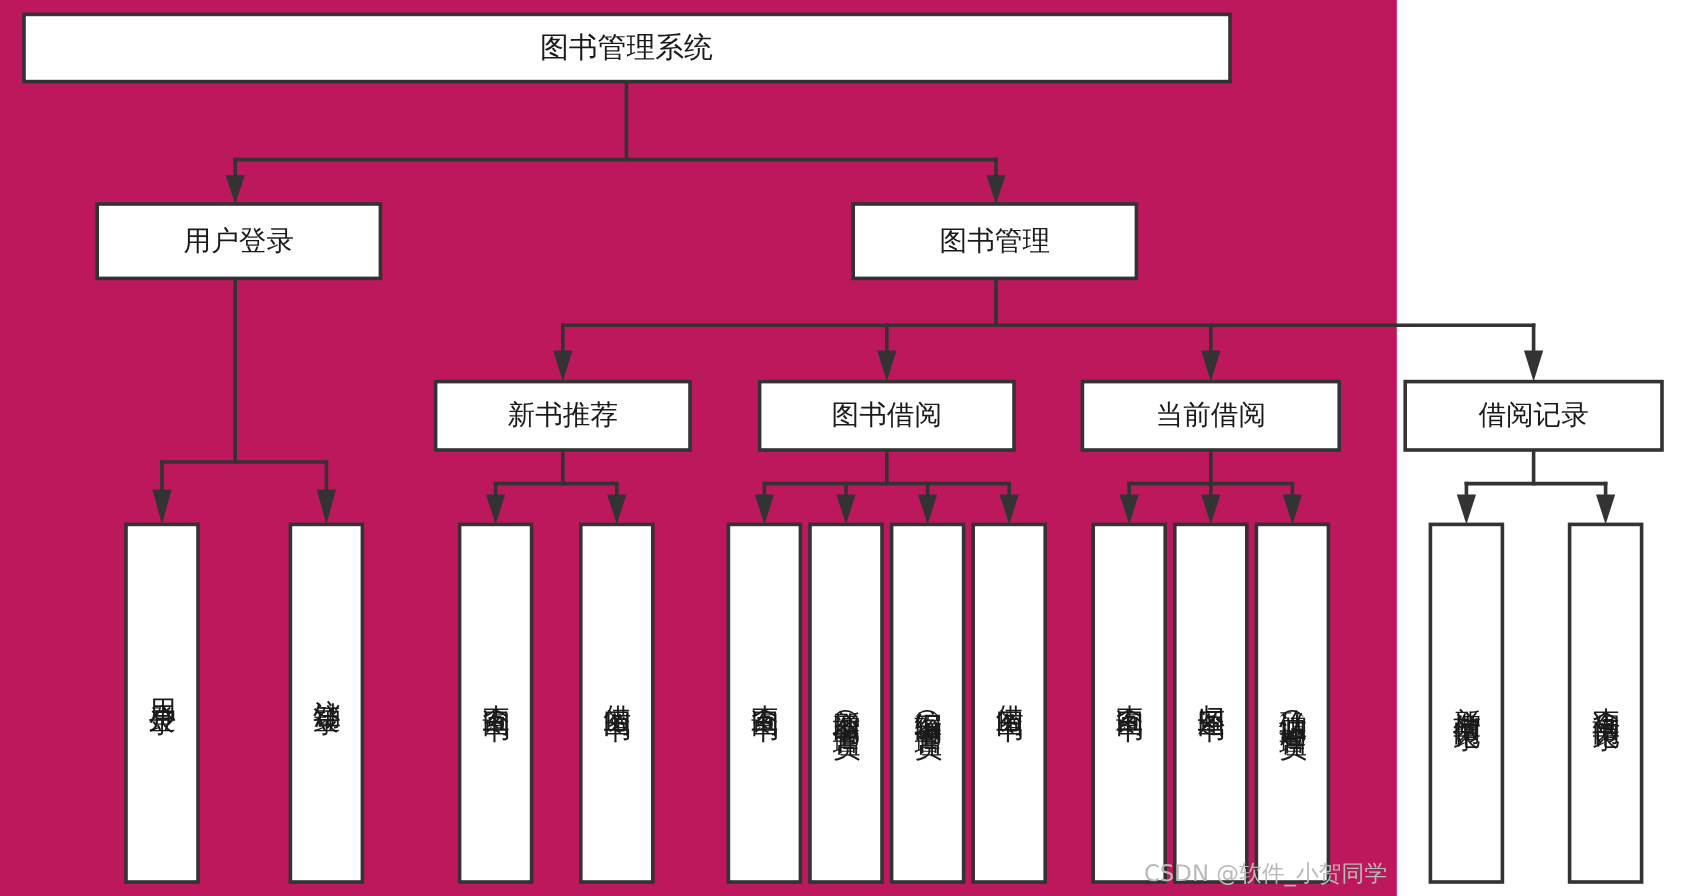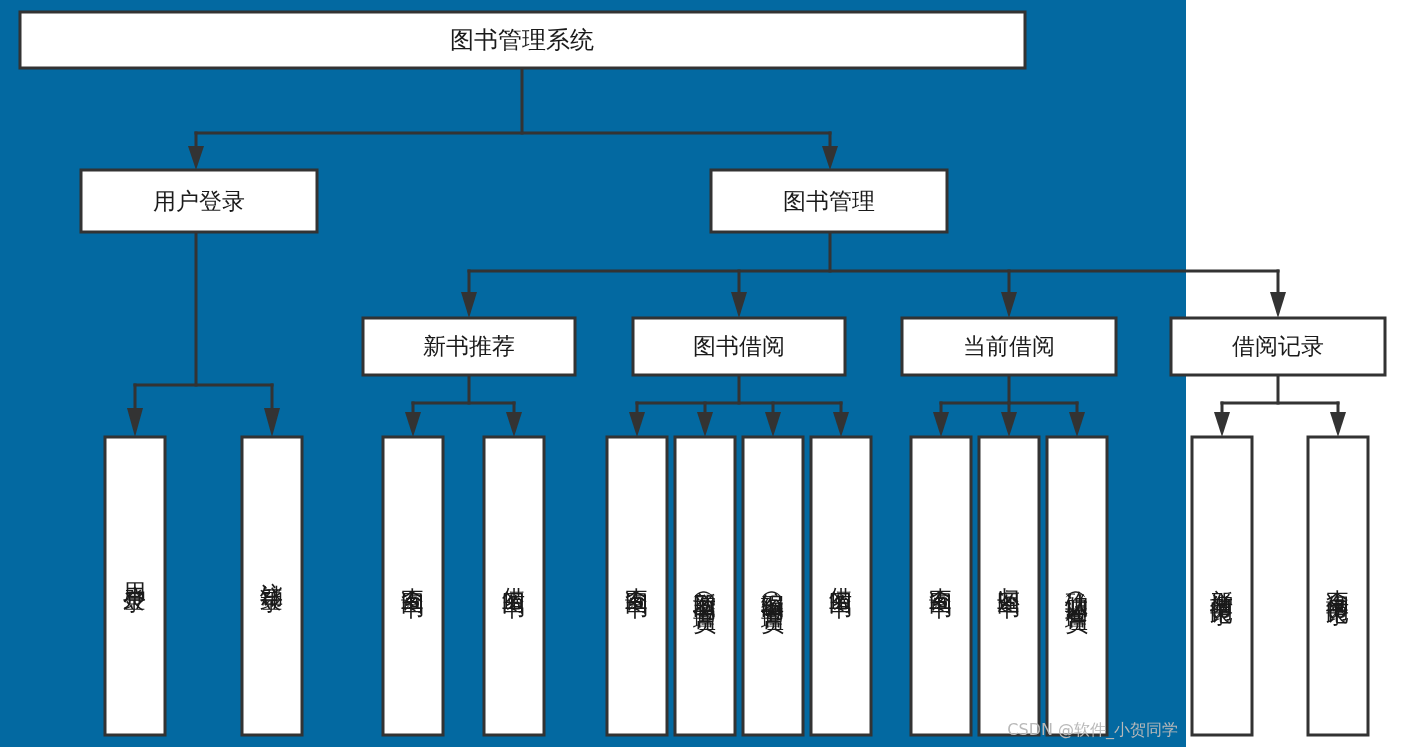--- a/index.html
+++ b/index.html
@@ -10,22 +10,21 @@
   body {
     width: 1405px;
     height: 747px;
     font-family: "DejaVu Sans", "Liberation Sans", sans-serif;
     overflow: hidden;
   }
   #diagram-root {
     position: relative;
     width: 1164px;
     height: 747px;
-    background: #0369a1;
-    padding-left: 22px;
+    background: #be185d;
   }
   svg.diagram-canvas {
     position: absolute;
     left: 0;
     top: 0;
     width: 1405px;
     height: 747px;
     display: block;
   }
   .node-box {
@@ -61,21 +60,21 @@
   }
   .label-title {
     font-size: 24px;
     dominant-baseline: middle;
   }
   .watermark-text {
     position: absolute;
     right: 8px;
     bottom: 6px;
     font-family: "DejaVu Sans", "Liberation Sans", sans-serif;
-    font-size: 16px;
+    font-size: 19px;
     color: #b9b9b9;
     white-space: nowrap;
     pointer-events: none;
   }
 </style>
 </head>
 <body>
 
 <div id="diagram-root">
 

